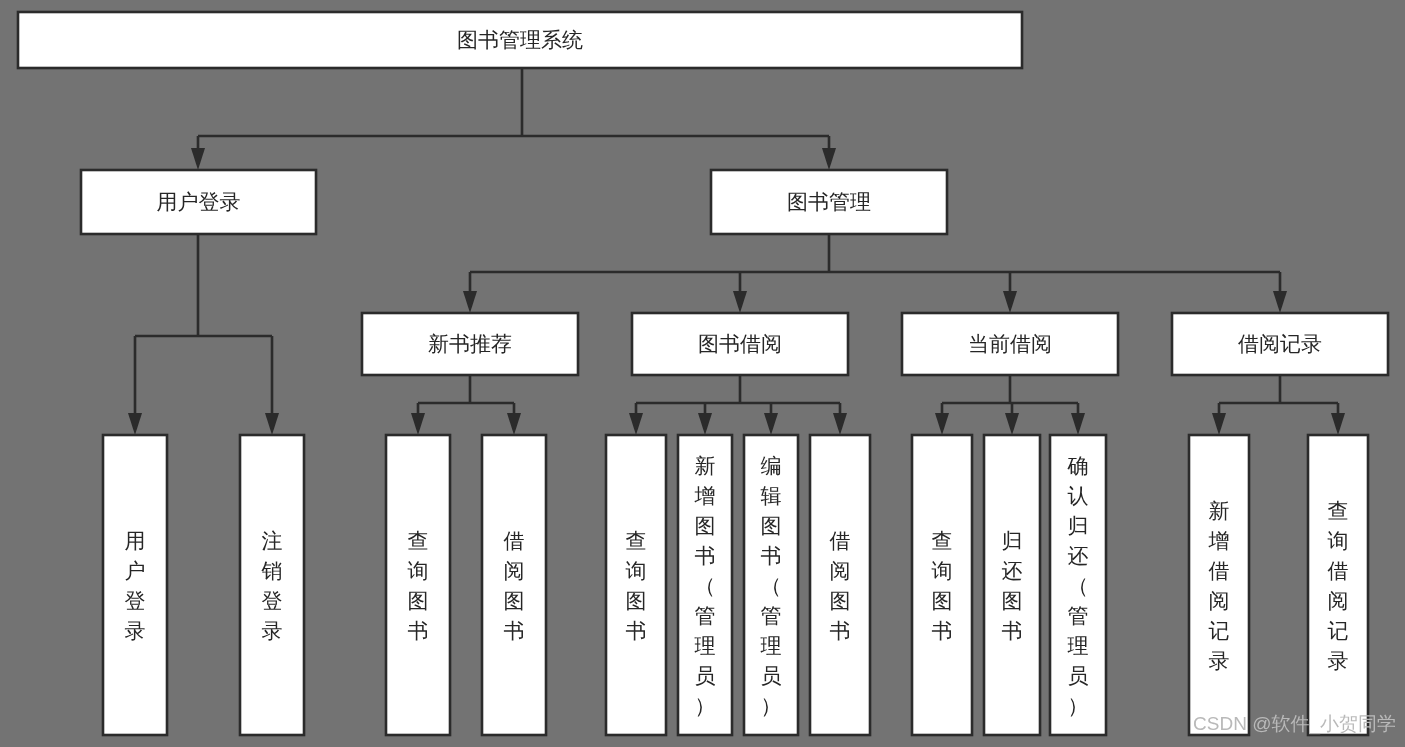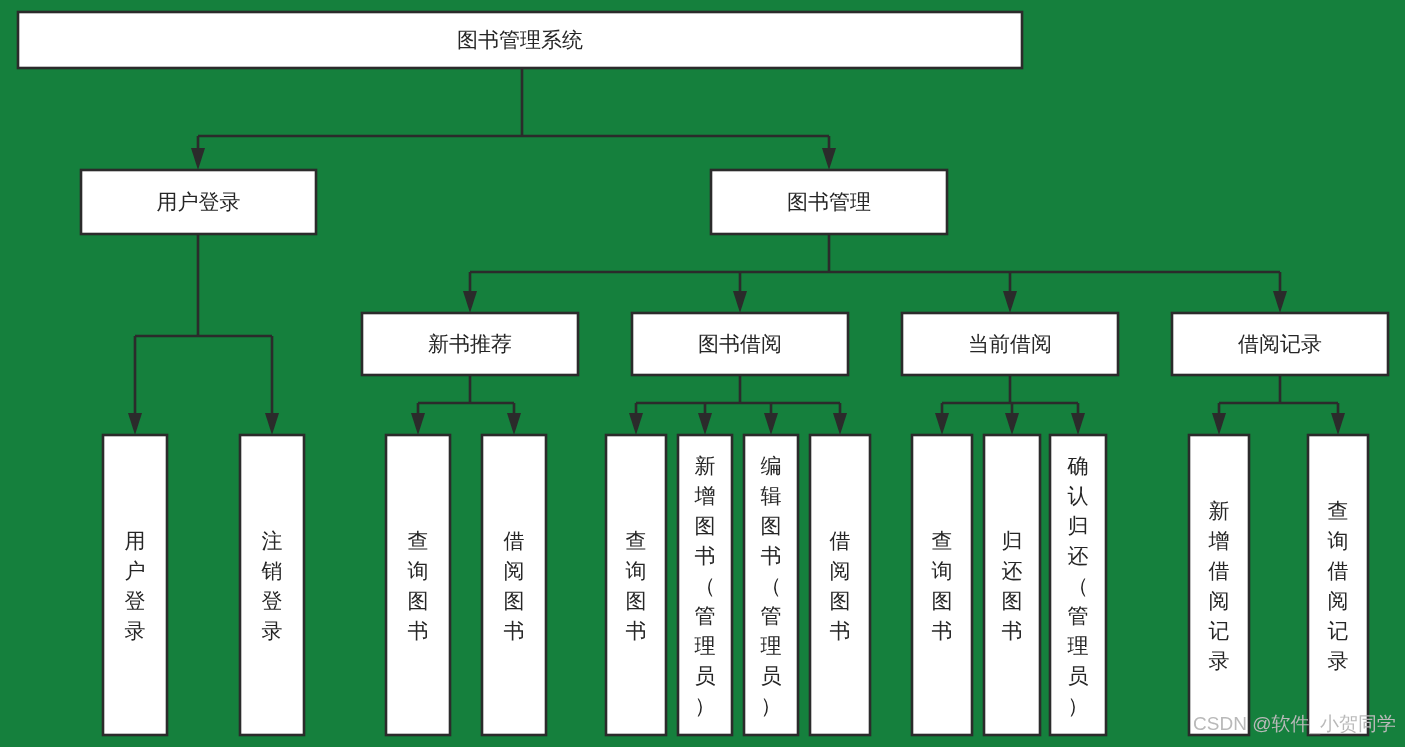--- a/index.html
+++ b/index.html
@@ -11,21 +11,21 @@
     width: 1405px;
     height: 747px;
     font-family: "Liberation Sans", "DejaVu Sans", sans-serif;
     overflow: hidden;
     position: relative;
   }
   #diagram-root {
     position: relative;
     width: 1405px;
     height: 747px;
-    background: #15803d;
+    background: #737373;
   }
   svg#diagram-canvas {
     position: absolute;
     left: 0;
     top: 0;
     width: 1405px;
     height: 747px;
     display: block;
   }
   .node-box {

